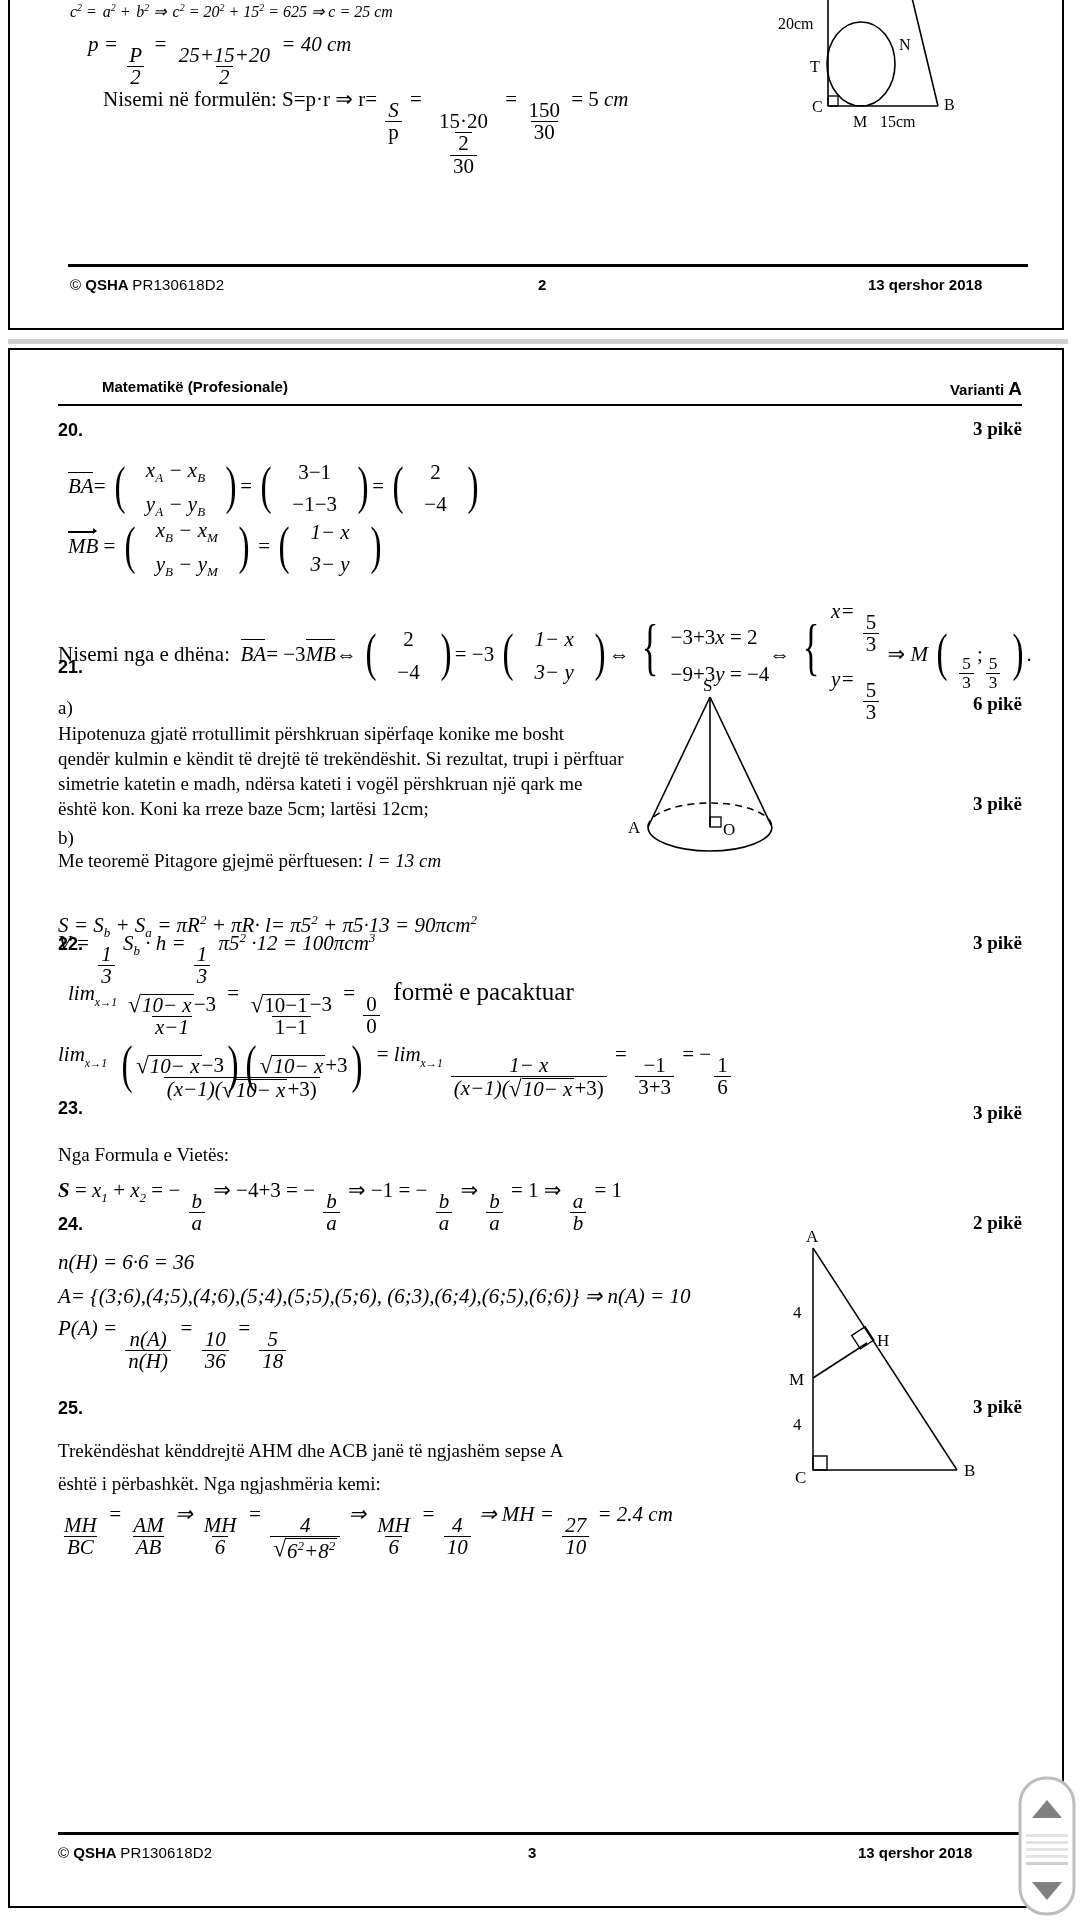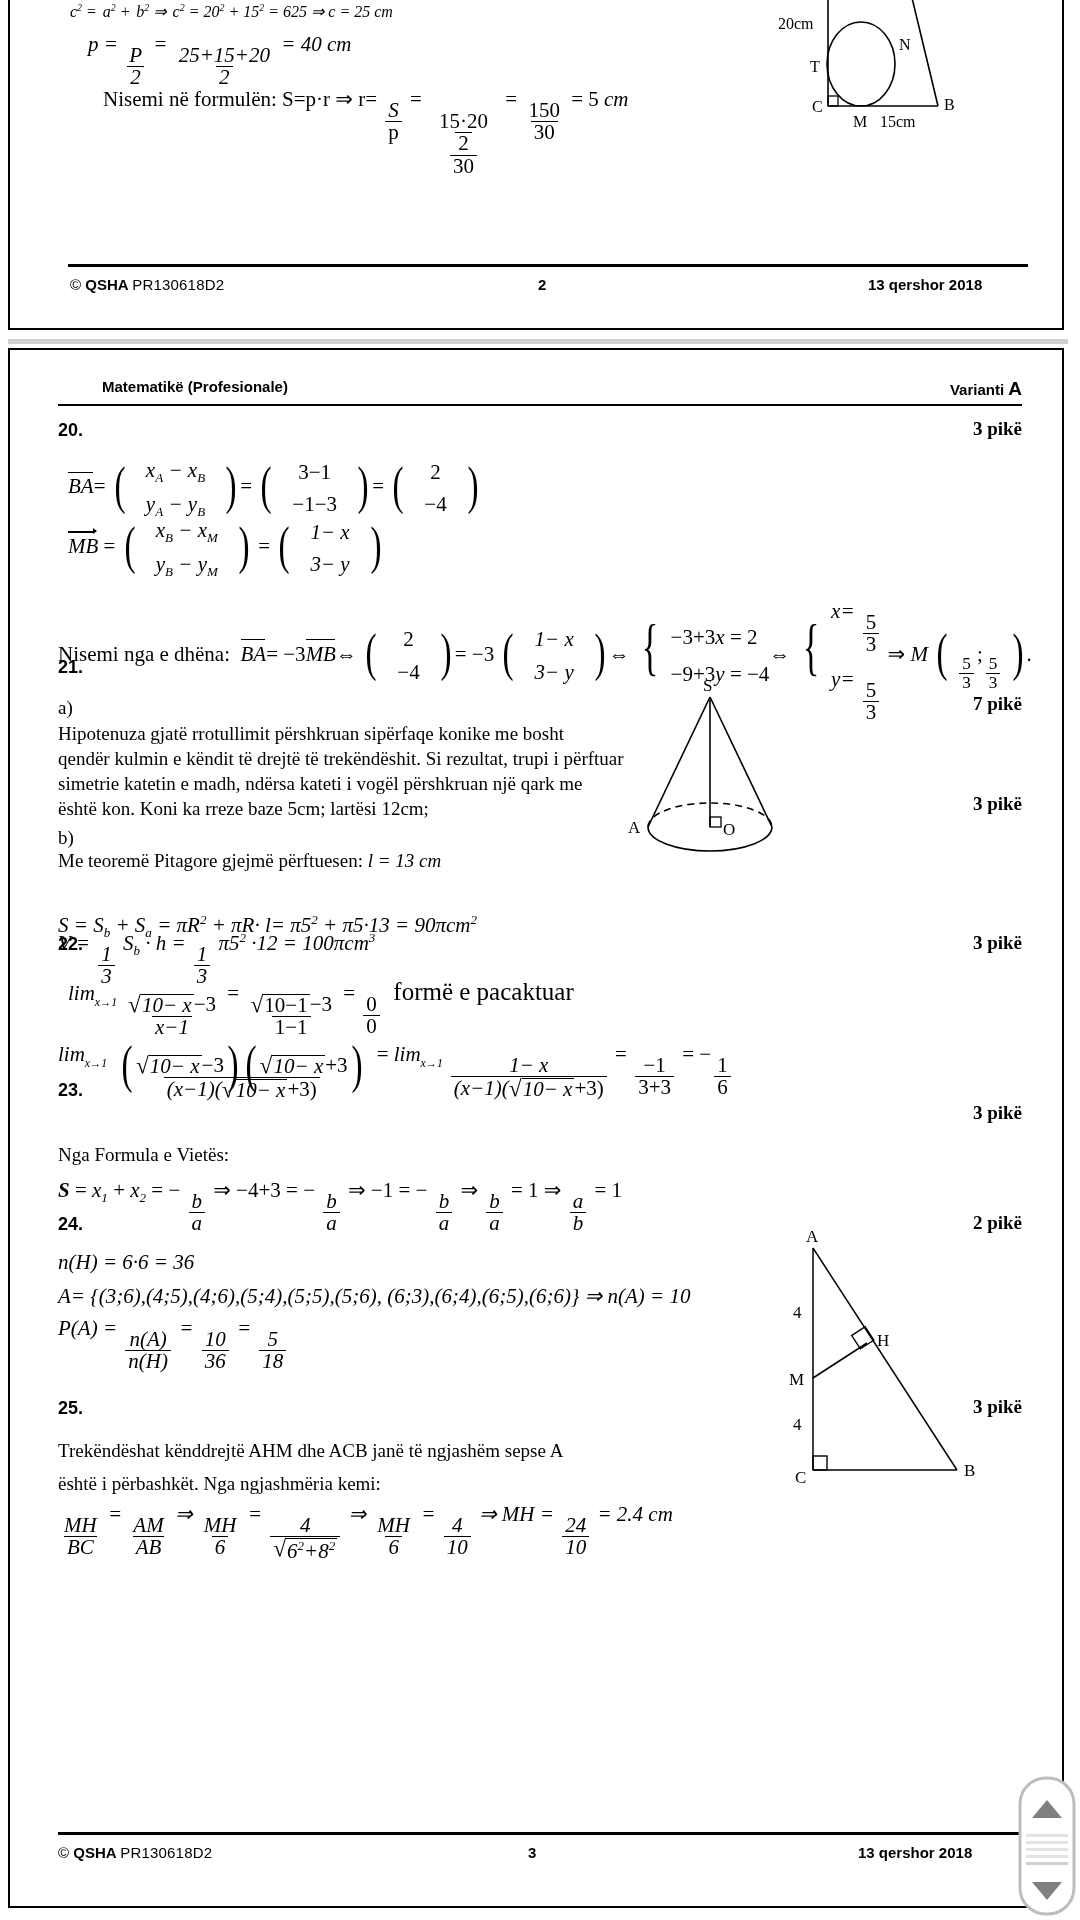--- a/index.html
+++ b/index.html
@@ -263,21 +263,21 @@
         </span><span>;</span><span class="frac sfrac">
           <span class="num">5</span>
           <span class="den">3</span>
         </span></span>
     <span class="paren">)</span><span>.</span>
   </div>
 
   <div class="qnum" style="top:307px;left:48px;">21.</div>
 
   <div class="para" style="top:345px;left:48px;">a)</div>
-  <div class="pts" style="top:343px;">7 pikë</div>
+  <div class="pts" style="top:343px;">6 pikë</div>
 
   <div class="para" style="top:371px;left:48px;width:580px;">
     <div>Hipotenuza gjatë rrotullimit përshkruan sipërfaqe konike me bosht</div>
     <div>qendër kulmin e këndit të drejtë të trekëndëshit. Si rezultat, trupi i përftuar</div>
     <div>simetrie katetin e madh, ndërsa kateti i vogël përshkruan një qark me</div>
     <div>është kon. Koni ka rreze baze 5cm; lartësi 12cm;</div>
   </div>
 
   <div class="para" style="top:475px;left:48px;">b)</div>
   <div class="pts" style="top:443px;">3 pikë</div>
@@ -392,21 +392,21 @@
     <span class="frac">
       <span class="num">−1</span>
       <span class="den">3+3</span>
     </span> =
     <span>−</span><span class="frac">
       <span class="num">1</span>
       <span class="den">6</span>
     </span>
   </div>
 
-  <div class="qnum" style="top:730px;left:48px;">23.</div>
+  <div class="qnum" style="top:748px;left:48px;">23.</div>
   <div class="pts" style="top:752px;">3 pikë</div>
 
   <div class="para" style="top:792px;left:48px;">Nga Formula e Vietës:</div>
 
   <div class="mathline" style="top:828px;left:48px;">
     <span class="it b">S</span> =
     <span class="it"><span>x</span><sub>1</sub></span> +
     <span class="it"><span>x</span><sub>2</sub></span> = −
     <span class="frac it">
         <span class="num">b</span>
@@ -489,21 +489,21 @@
     <span class="frac">
       <span class="num">MH</span>
       <span class="den">6</span>
     </span> =
     <span class="frac">
       <span class="num">4</span>
       <span class="den">10</span>
     </span> ⇒
     <span>MH =</span>
     <span class="frac">
-      <span class="num">24</span>
+      <span class="num">27</span>
       <span class="den">10</span>
     </span>
     <span>= 2.4</span>
     <span>cm</span>
   </div>
 
   <div class="dgm" style="top:880px;left:775px;width:230px;height:270px;">
     <svg width="230" height="270" viewBox="0 0 230 270">
       <line x1="28" y1="18" x2="28" y2="240" stroke="#000" stroke-width="1.5"></line>
       <line x1="28" y1="240" x2="172" y2="240" stroke="#000" stroke-width="1.5"></line>

